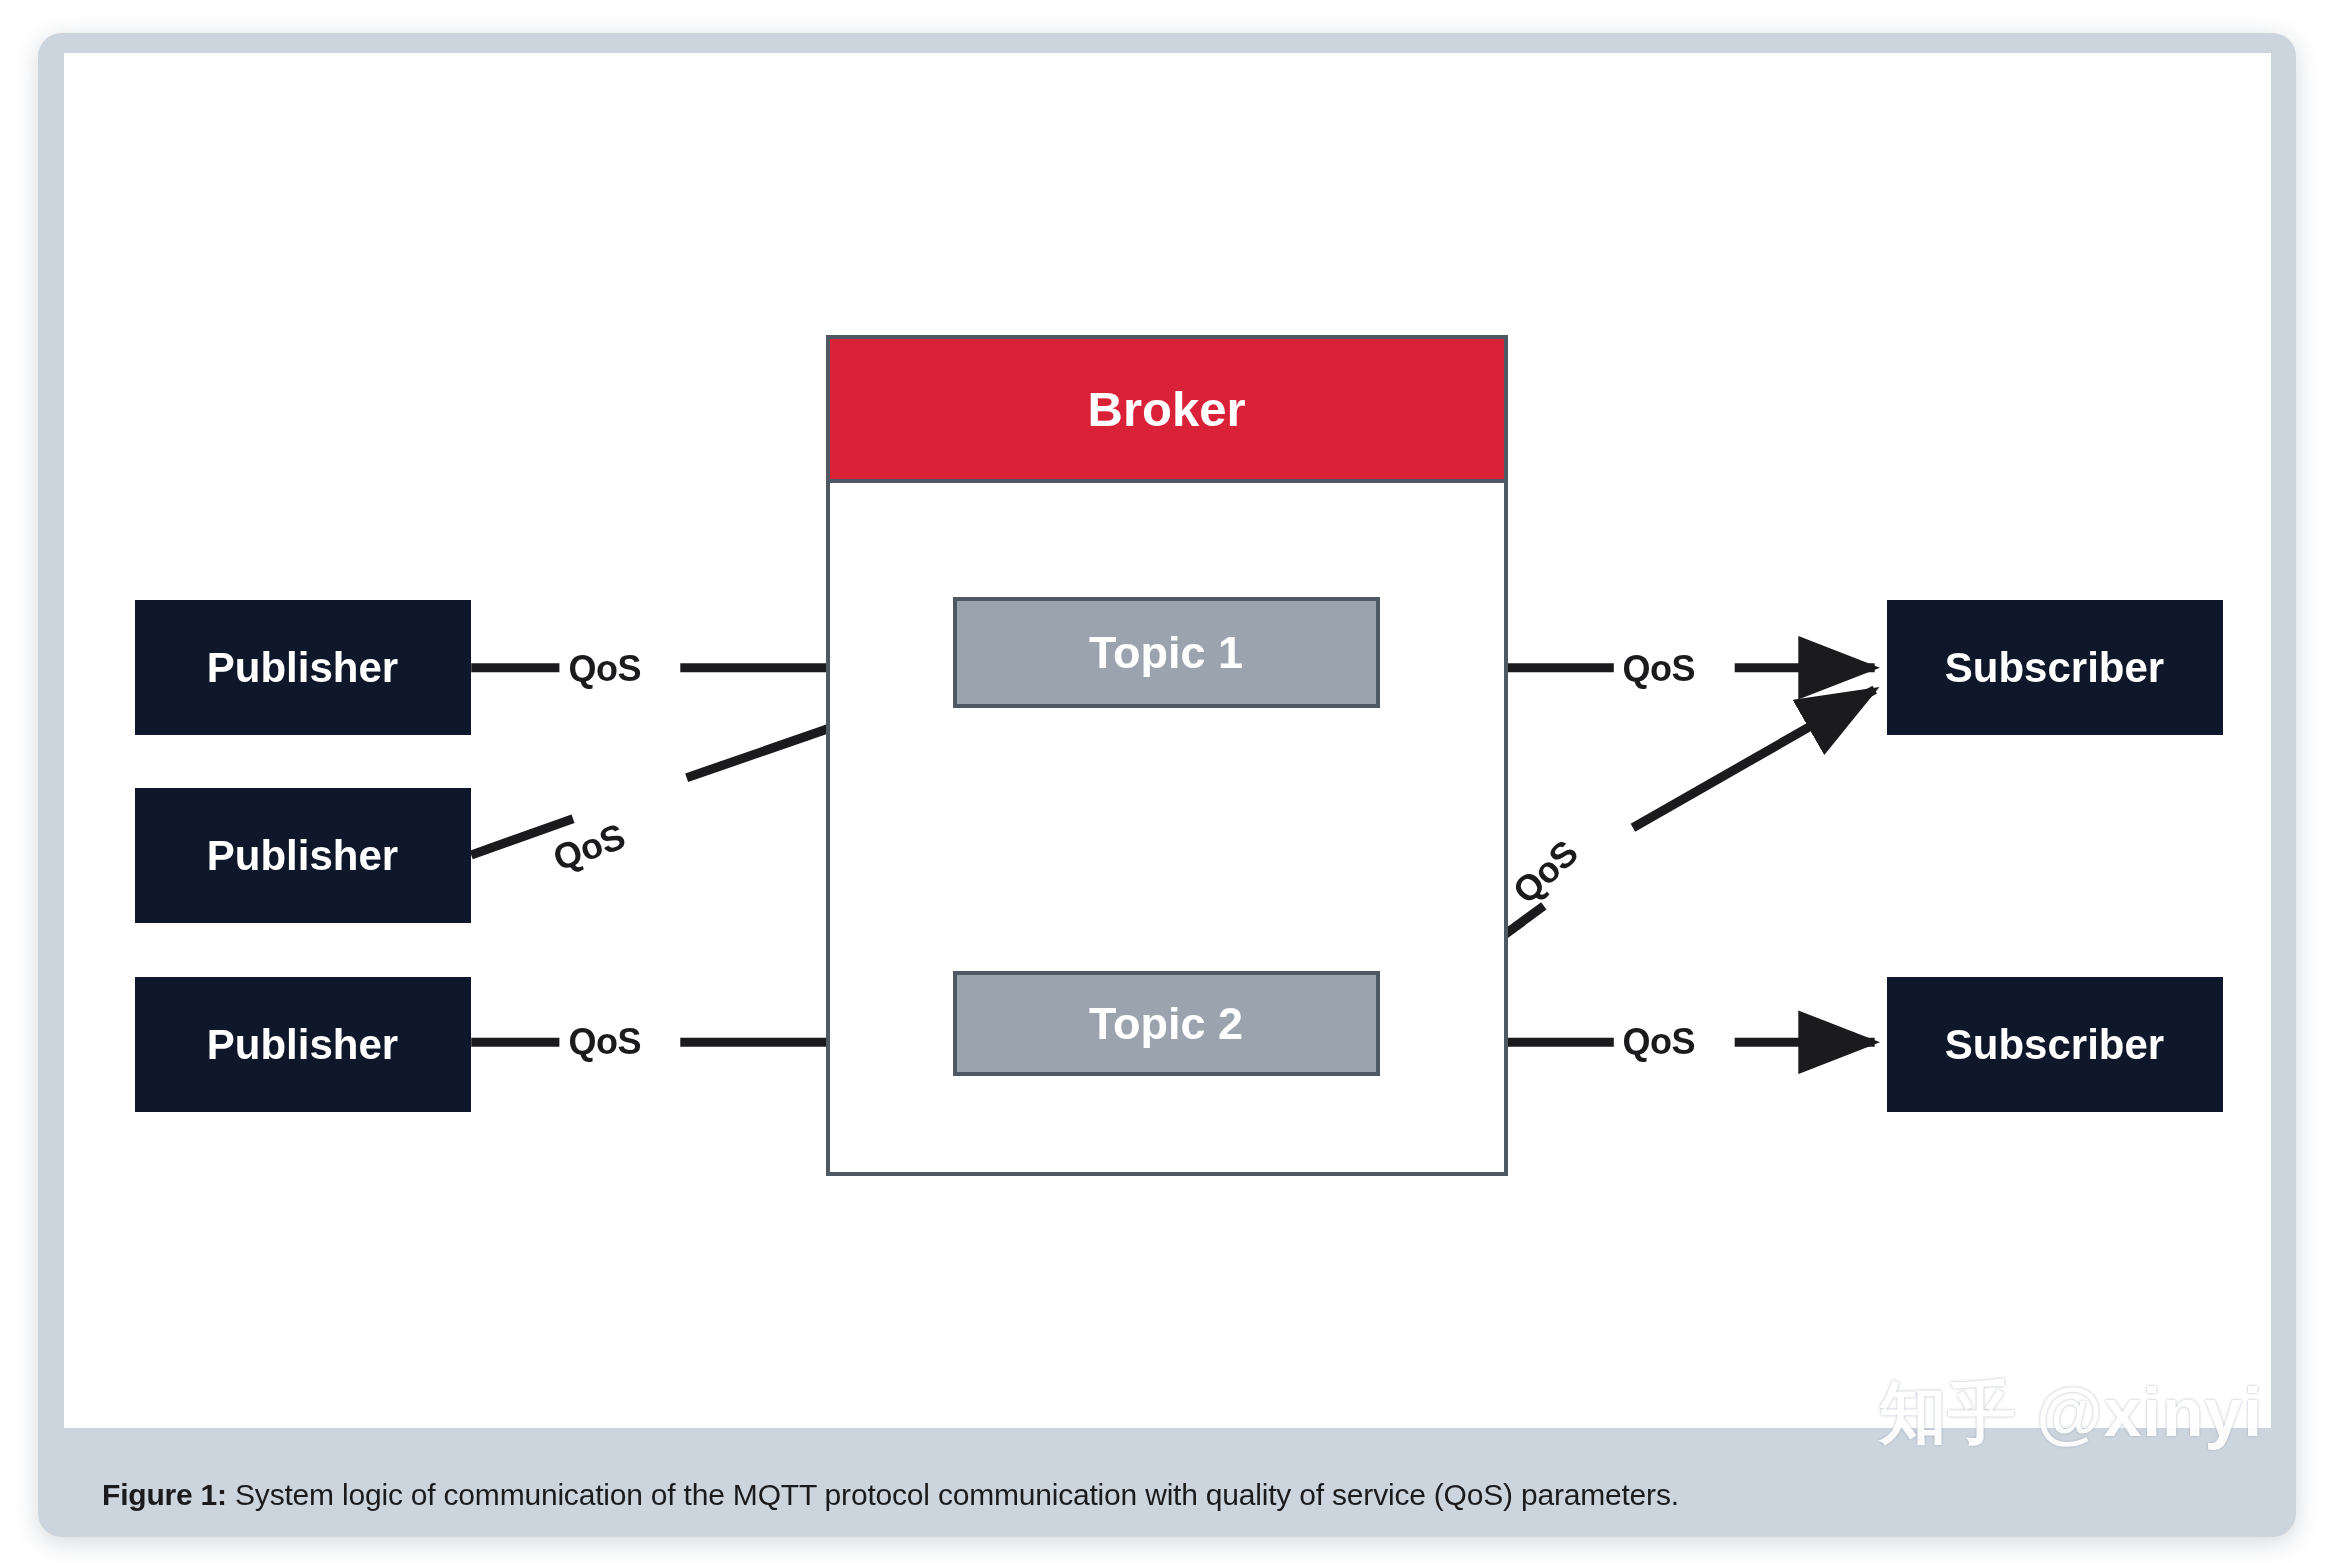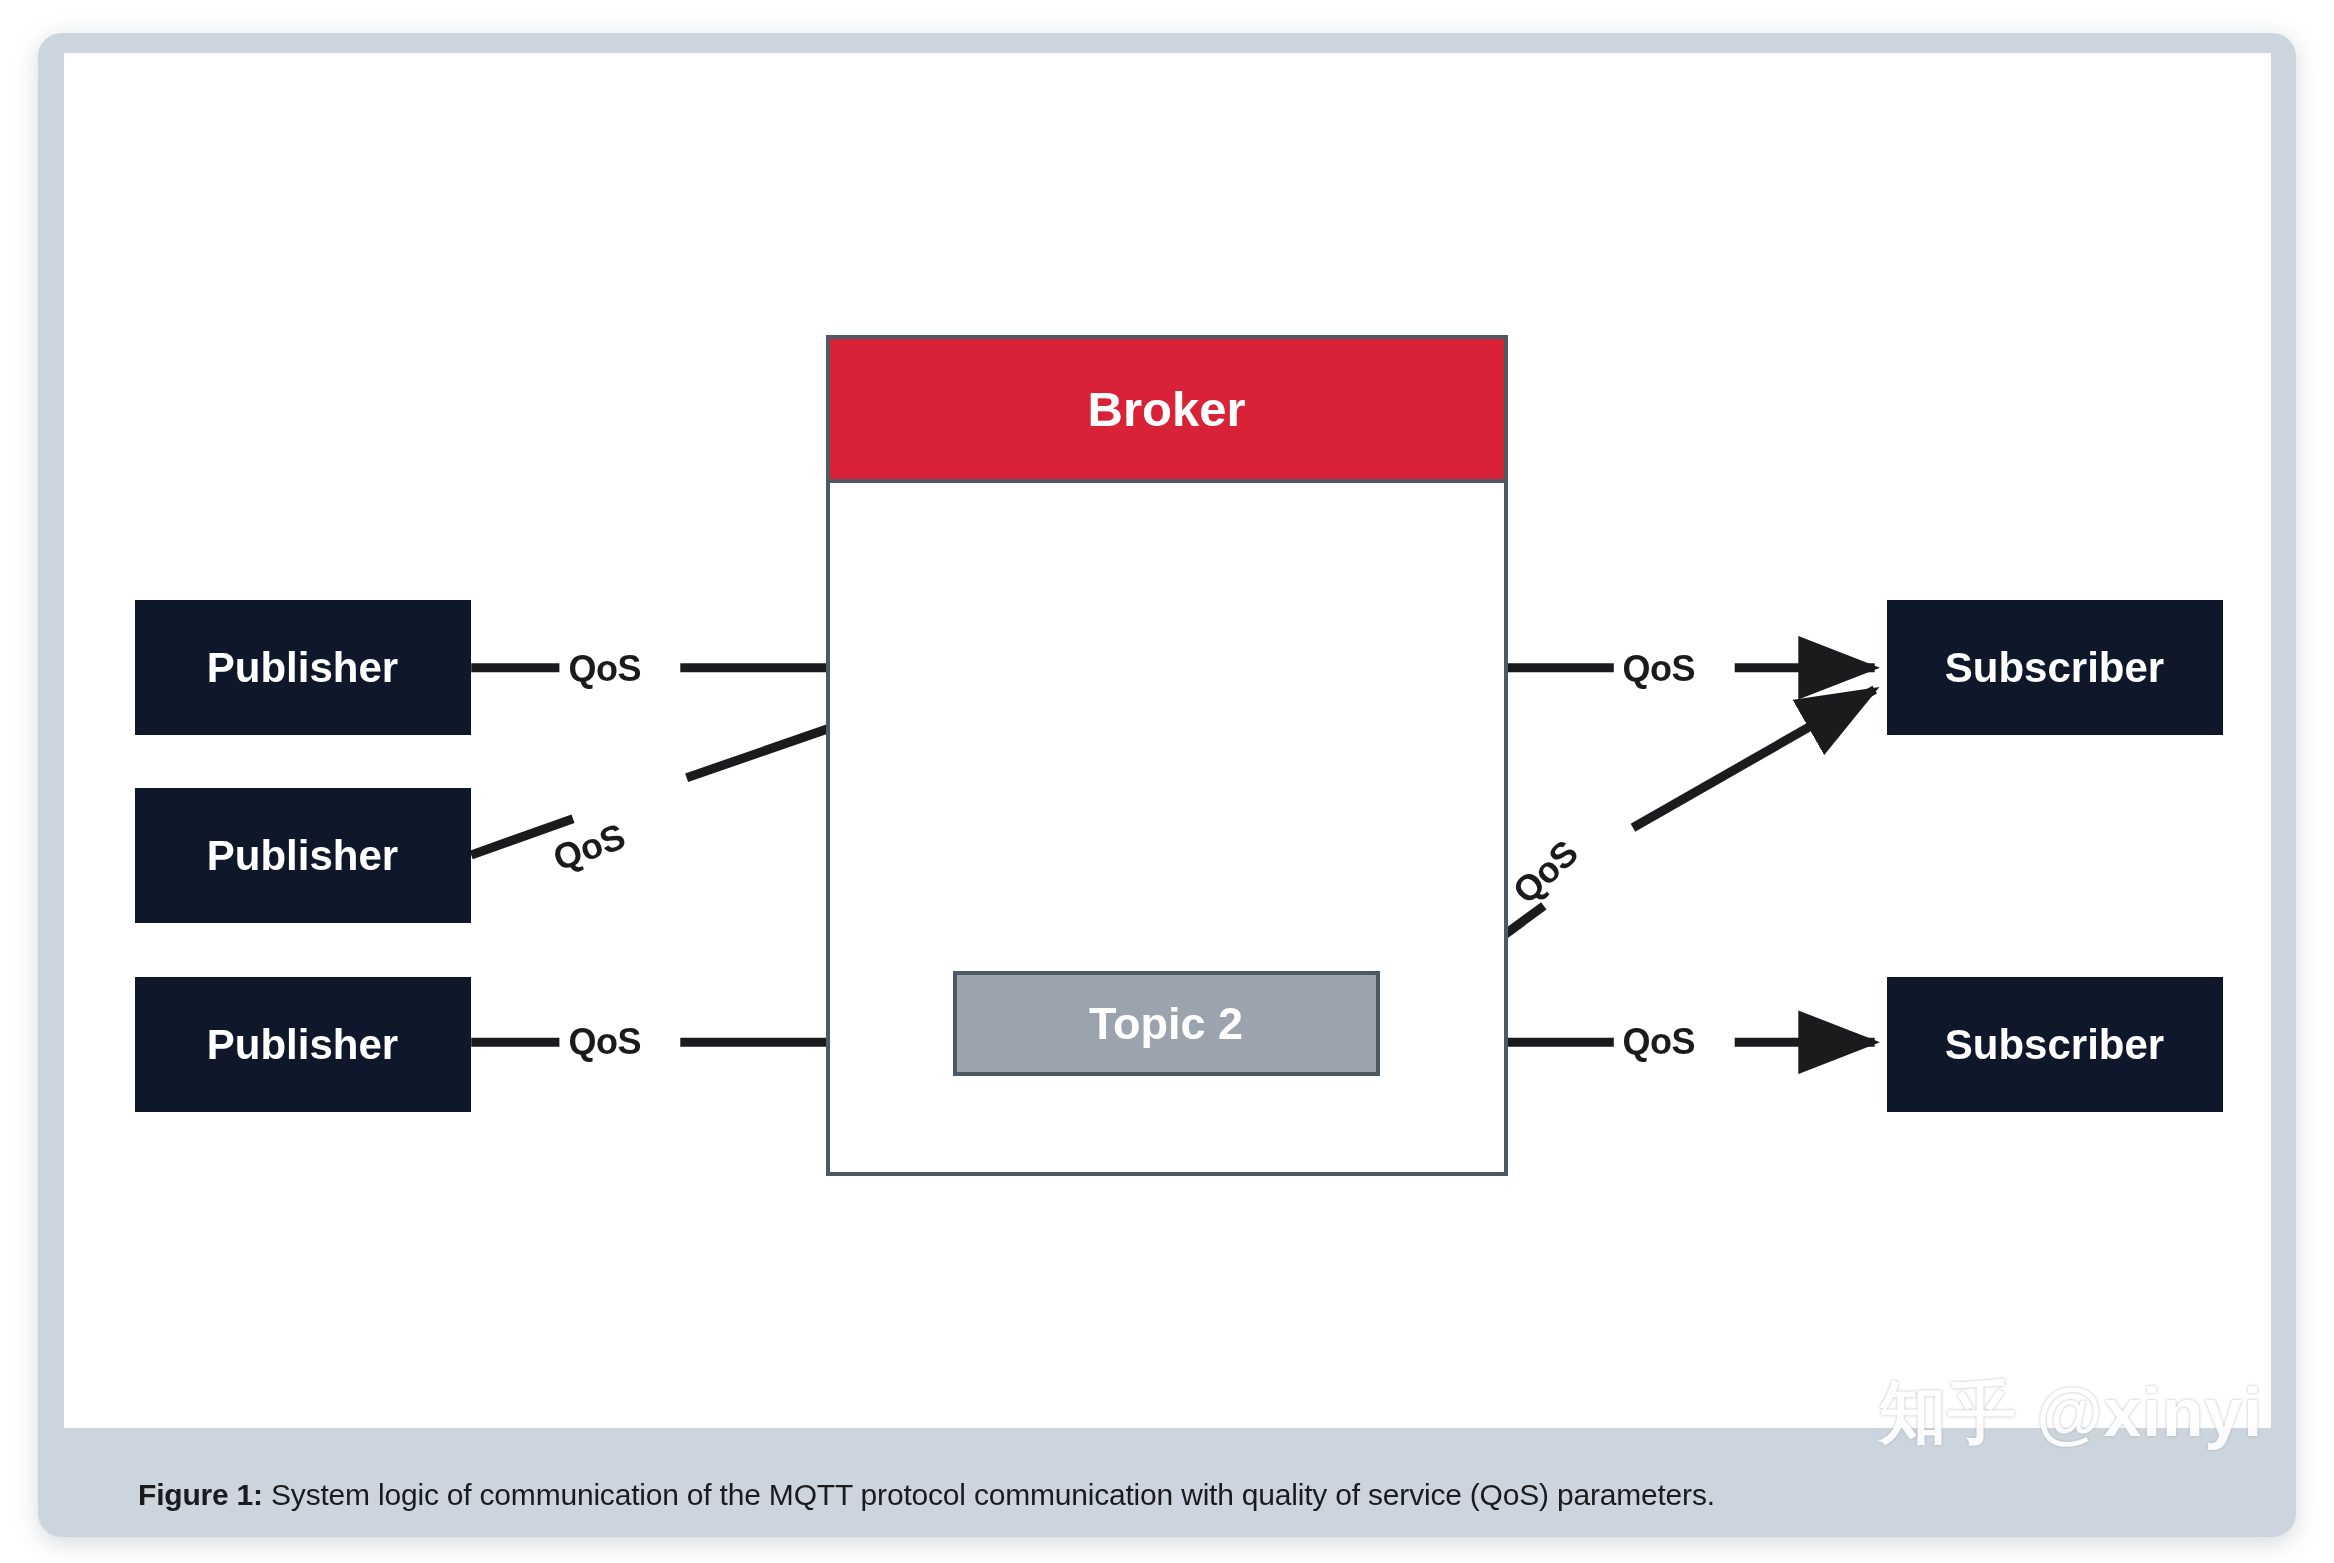--- a/index.html
+++ b/index.html
@@ -41,21 +41,20 @@
   
   #caption {
     position: absolute;
     left: 64px;
     bottom: 23.6px;
     width: 2091px;
     font-size: 30px;
     line-height: 1.25;
     color: #1b1b1d;
     letter-spacing: -0.2px;
-    margin-left: 36px;
   }
   #caption .cap-label {
     font-weight: bold;
   }
 
   
   #watermark {
     position: absolute;
     right: 33px;
     bottom: 78px;
@@ -203,20 +202,21 @@
       <g>
         <line x1="1448" y1="1088" x2="1705" y2="1088" stroke="#1b1b1d" stroke-width="10"></line>
         <line x1="1838" y1="1088" x2="1992" y2="1088" stroke="#1b1b1d" stroke-width="10" marker-end="url(#arrowhead)"></line>
       </g>
     </svg>
 
     <div id="broker-container">
       <div id="broker-header">Broker</div>
     </div>
 
+    <div class="node topic" id="topic-1">Topic 1</div>
     <div class="node topic" id="topic-2">Topic 2</div>
 
     <div class="node red" id="pub-1">Publisher</div>
     <div class="node red" id="pub-2">Publisher</div>
     <div class="node red" id="pub-3">Publisher</div>
 
     <div class="node red" id="sub-1">Subscriber</div>
     <div class="node red" id="sub-2">Subscriber</div>
 
     <div class="edge-label" id="qos-p1">QoS</div>

